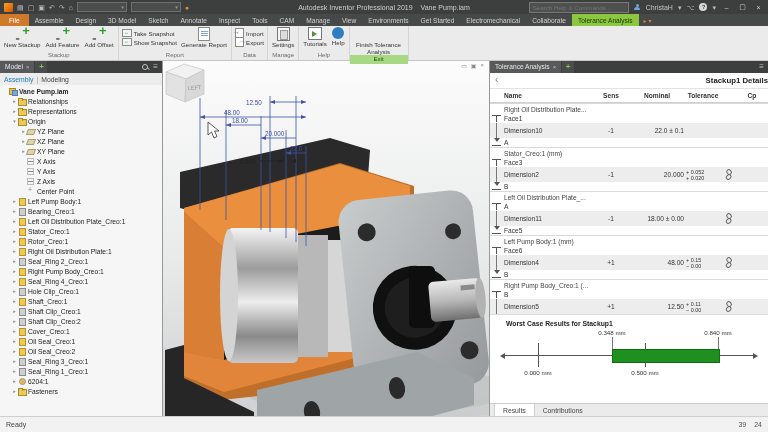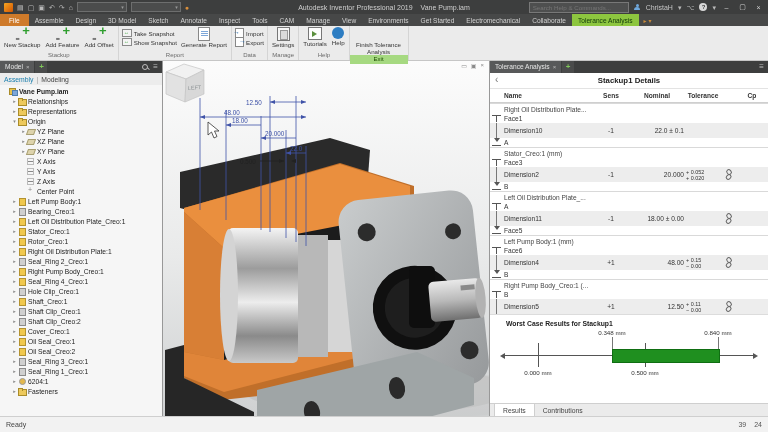--- a/index.html
+++ b/index.html
@@ -102,21 +102,21 @@
   #canvas{position:absolute;top:60px;left:162px;right:278px;bottom:15px;
           background:linear-gradient(#fcfcfc 0%,#e9eaea 55%,#cfd1d2 100%);overflow:hidden;z-index:10;}
   #canvas svg{position:absolute;left:0;top:0;}
   #cubeicons{position:absolute;right:6px;top:2px;display:flex;gap:4px;color:#8a8a8a;font-size:6px;z-index:3;}
   #viewcube{position:absolute;right:8px;top:12px;width:46px;height:48px;z-index:2;}
   
   #panel{position:absolute;top:60px;right:0;width:278px;bottom:15px;background:#fff;
          border-left:1px solid #989898;z-index:20;display:flex;flex-direction:column;}
   #panel-head{height:15px;display:flex;align-items:center;border-bottom:1px solid #e3e3e3;position:relative;}
   #backbtn{position:absolute;left:5px;top:1px;color:#777;font-size:10px;}
-  #ptitle{flex:1;text-align:center;font-size:7.8px;font-weight:bold;color:#222;}
+  #ptitle{flex:1;text-align:right;font-size:7.8px;font-weight:bold;color:#222;}
   #thead{display:grid;grid-template-columns:12px 92px 34px 58px 34px 20px 24px;height:13px;
          align-items:center;border-bottom:1px solid #cfcfcf;font-size:6.6px;font-weight:bold;color:#333;}
   #thead .hname{padding-left:2px;}
   #thead .hc{text-align:center;}
   #trows{overflow:hidden;}
   .trow{display:grid;grid-template-columns:12px 92px 34px 58px 34px 20px 24px;align-items:center;font-size:6.6px;color:#333;}
   .trow.group{height:10px;border-top:1px solid #d9d9d9;}
   .trow.face{height:9px;}
   .trow.dim{height:15px;background:#ededed;}
   .gname{grid-column:2/8;padding-left:2px;color:#444;}

